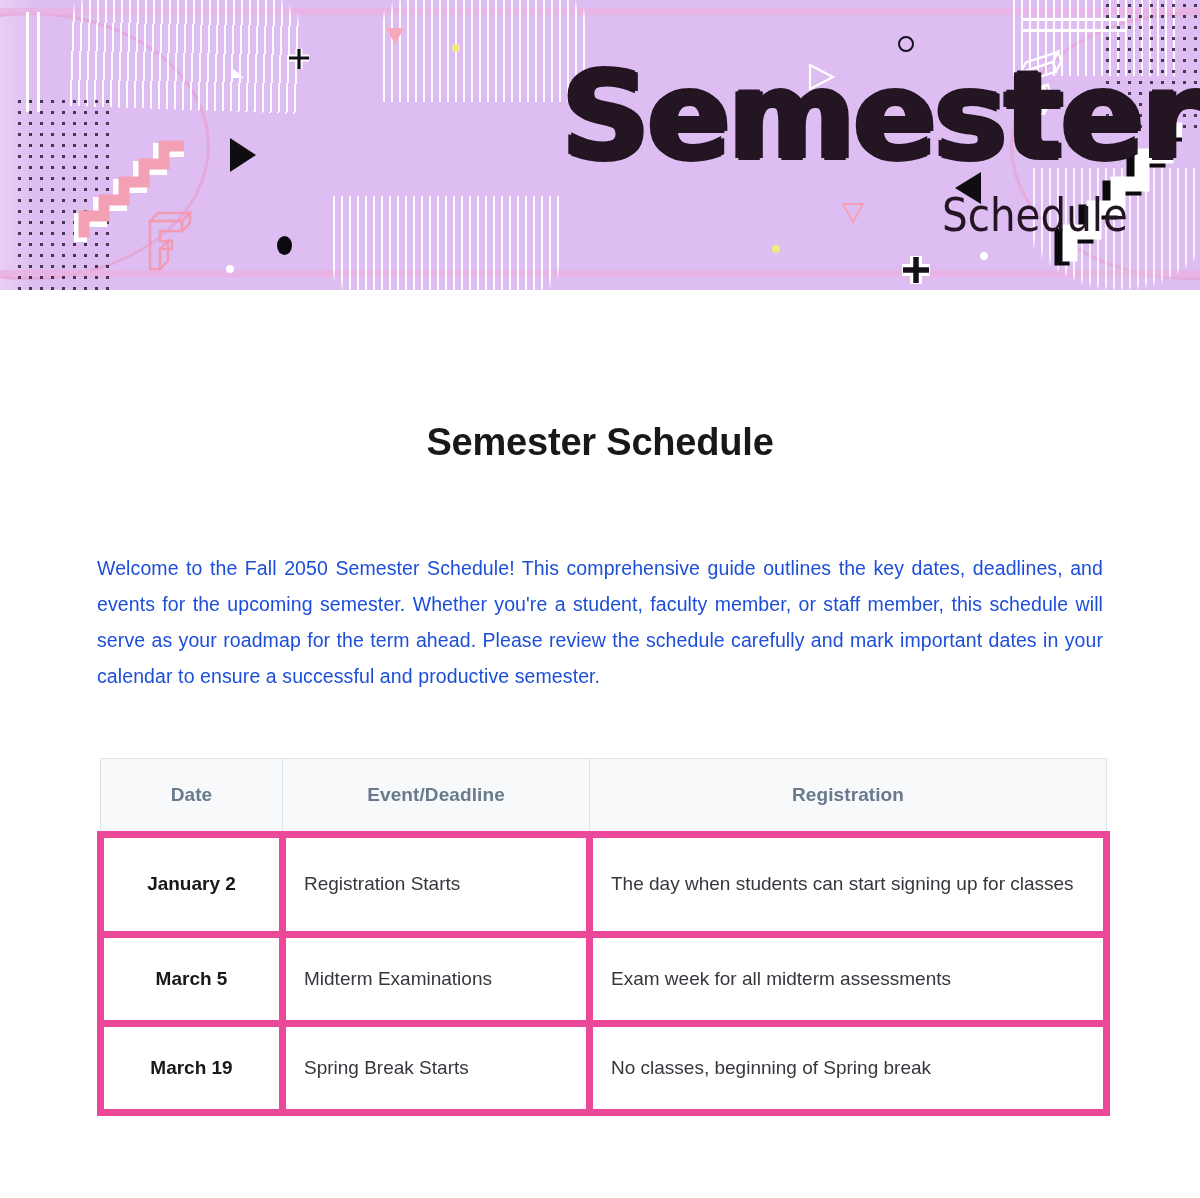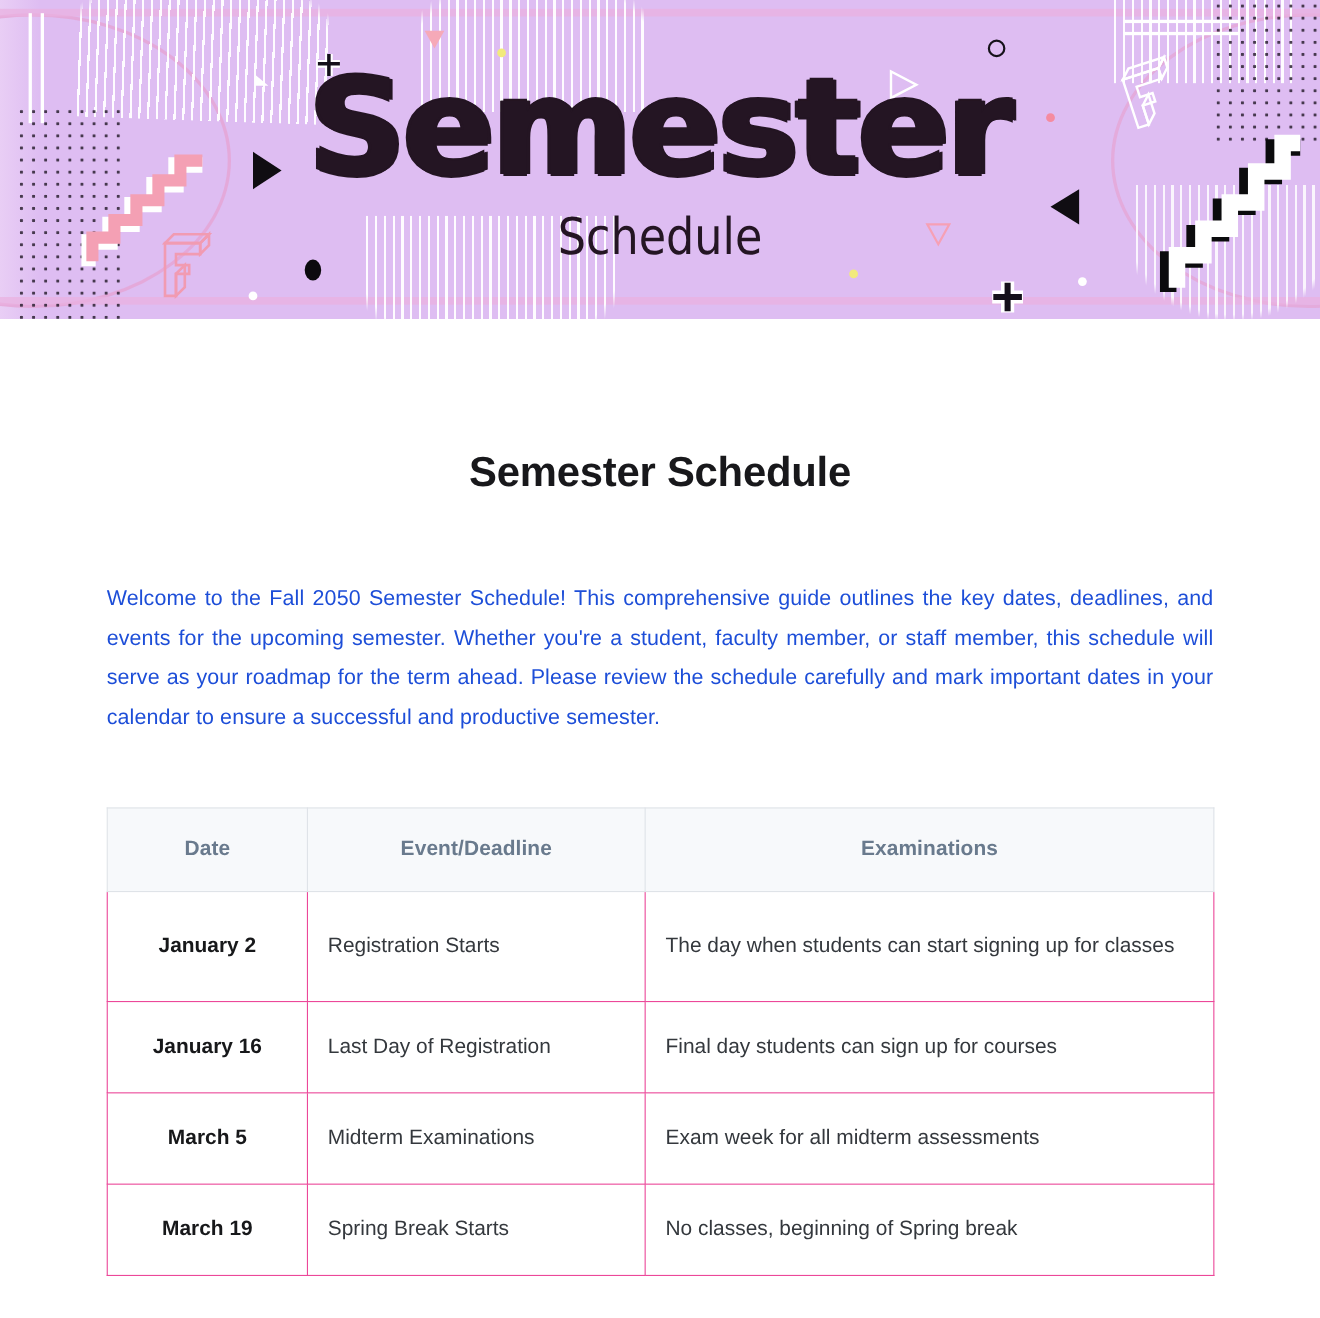--- a/index.html
+++ b/index.html
@@ -169,21 +169,21 @@
   .plus { position: absolute; }
 
   
   .stair-bw { position: absolute; left: 1052px; top: 88px; }
 
   
   .banner-title-wrap {
     position: absolute;
     left: 0; top: 0;
     width: 1200px;
-    text-align: center;
+    text-align: right;
   }
   .banner-title {
     margin: 0;
     padding-top: 66px;
     font-family: "DejaVu Sans", sans-serif;
     font-weight: 700;
     font-size: 122px;
     line-height: 0.82;
     letter-spacing: -2px;
     color: #241523;
@@ -204,21 +204,21 @@
     transform: scaleX(.88);
   }
 
   
   .doc {
     position: relative;
     width: 1200px;
     padding: 0 97px;
   }
   .page-title {
-    margin: 0;
+    margin: 12px;
     padding-top: 118px;
     text-align: center;
     font-family: "Liberation Sans", sans-serif;
     font-weight: 700;
     font-size: 38px;
     line-height: 1.2;
     color: #18181b;
     letter-spacing: -0.2px;
   }
   .intro {
@@ -250,21 +250,21 @@
     color: #697a8d;
     font-size: 19px;
     font-weight: 700;
     text-align: center;
     height: 76px;
     padding: 0 14px;
     letter-spacing: .1px;
     margin-top: 44px;
   }
   table.schedule tbody td {
-    border: 1px solid #ec4899;
+    border: 7px solid #ec4899;
     background: #ffffff;
     font-size: 19px;
     color: #34383d;
     padding: 20px 18px;
     vertical-align: middle;
     line-height: 42px;
   }
   table.schedule tbody td.date {
     text-align: center;
     font-weight: 700;
@@ -393,33 +393,28 @@
   <table class="schedule">
     <colgroup>
       <col class="c1">
         <col class="c2">
         <col class="c3">
     </colgroup>
     <thead>
       <tr>
         <th>Date</th>
         <th>Event/Deadline</th>
-        <th>Examinations</th>
+        <th>Registration</th>
       </tr>
     </thead>
     <tbody>
       <tr class="tall">
         <td class="date">January 2</td>
         <td>Registration Starts</td>
         <td>The day when students can start signing up for classes</td>
-      </tr>
-      <tr>
-        <td class="date">January 16</td>
-        <td>Last Day of Registration</td>
-        <td>Final day students can sign up for courses</td>
       </tr>
       <tr>
         <td class="date">March 5</td>
         <td>Midterm Examinations</td>
         <td>Exam week for all midterm assessments</td>
       </tr>
       <tr>
         <td class="date">March 19</td>
         <td>Spring Break Starts</td>
         <td>No classes, beginning of Spring break</td>

